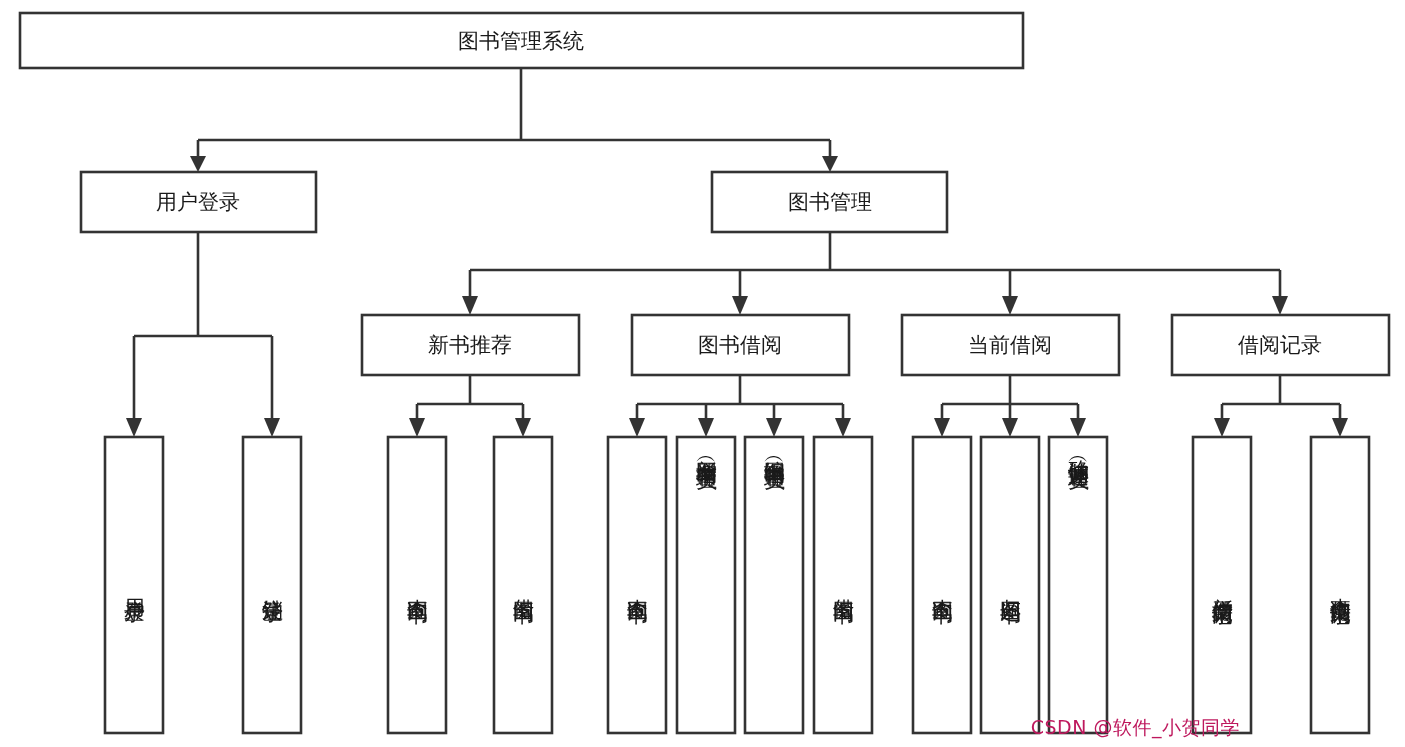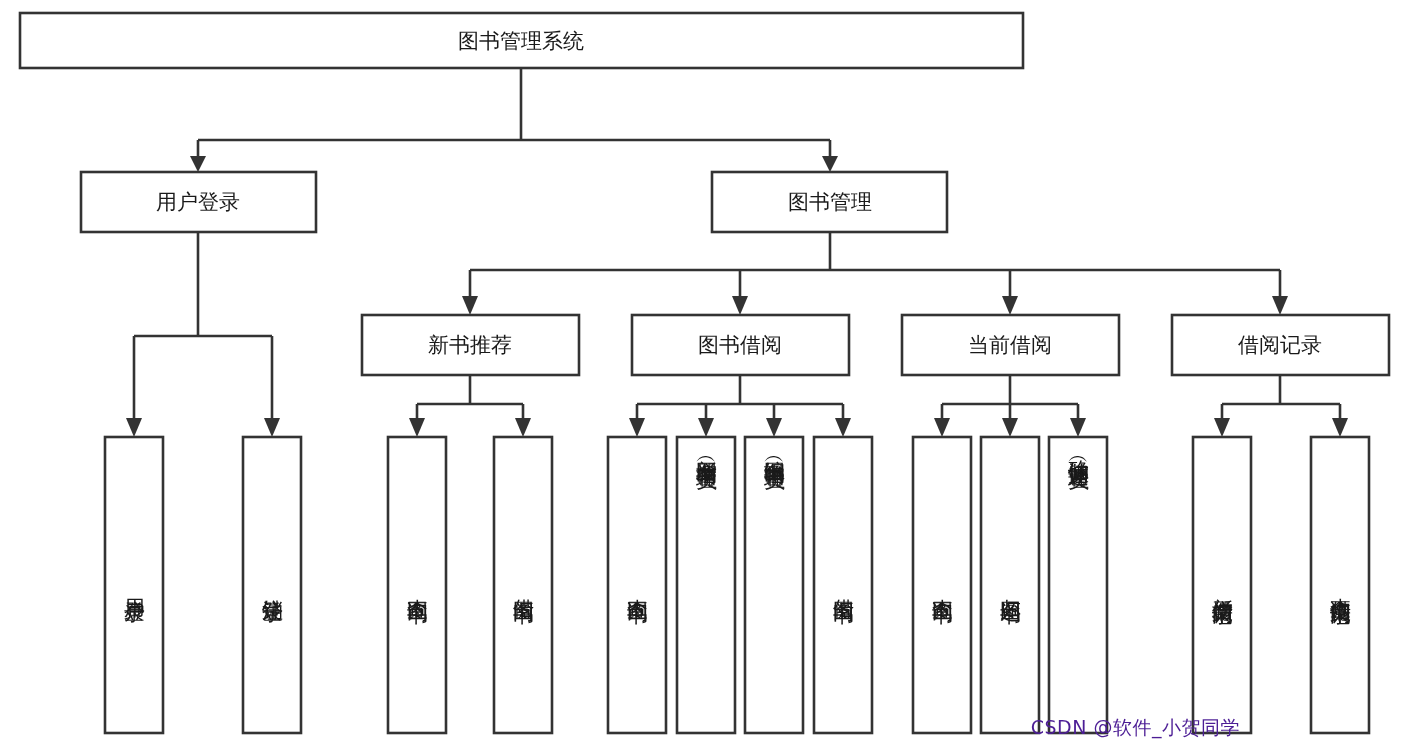--- a/index.html
+++ b/index.html
@@ -68,21 +68,21 @@
     letter-spacing: 1.5px;
     text-align: center;
     white-space: nowrap;
   }
   .watermark {
     position: absolute;
     right: 12px;
     bottom: 6px;
     font-family: "DejaVu Sans", "Liberation Sans", sans-serif;
     font-size: 19px;
-    color: #4c1d95;
+    color: #be185d;
     letter-spacing: 0.5px;
     white-space: nowrap;
     user-select: none;
   }
 </style>
 </head>
 <body>
 
 <div id="diagram-root">
 

